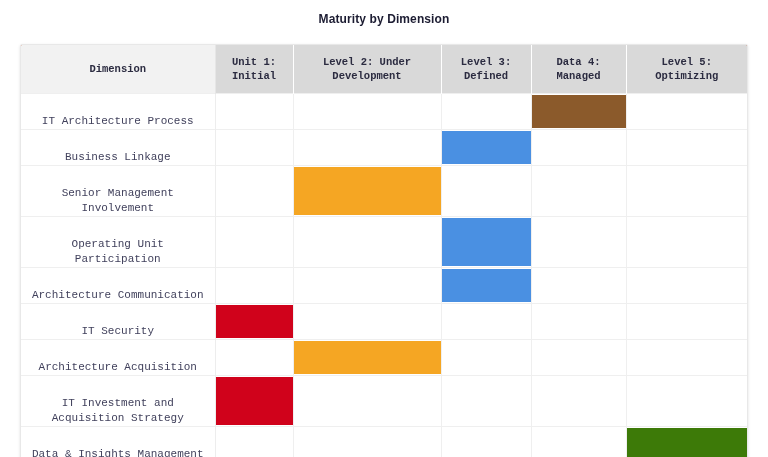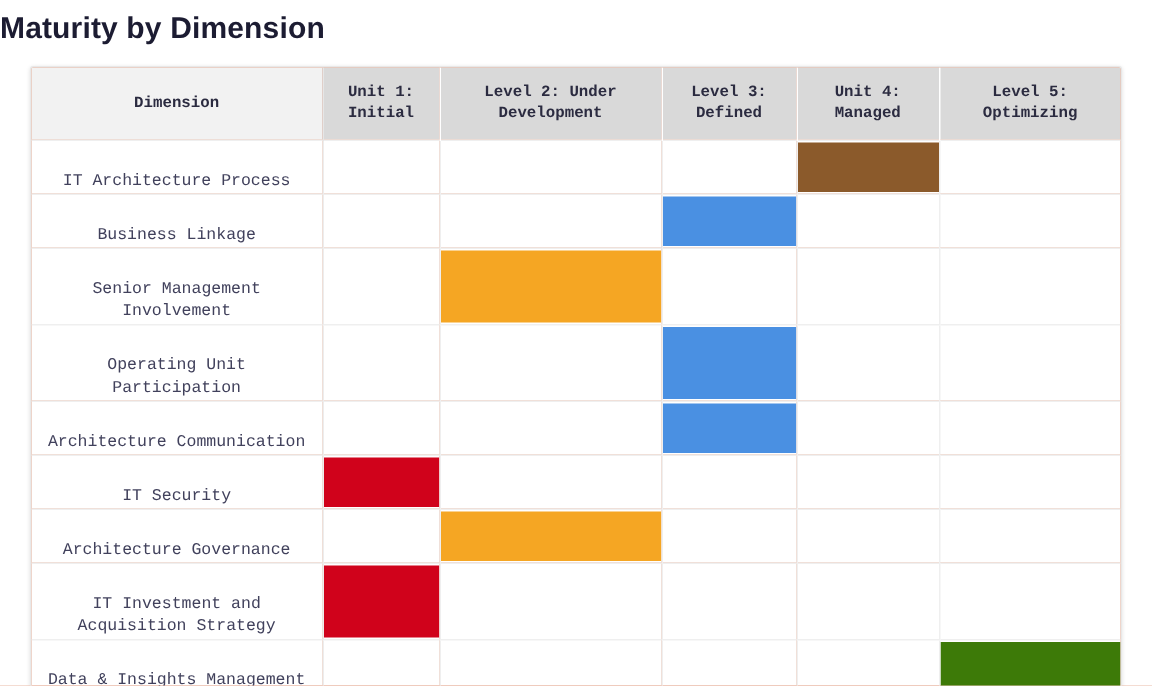--- a/index.html
+++ b/index.html
@@ -16,22 +16,22 @@
     position: relative;
     width: 768px;
     height: 457px;
     background: #ffffff;
     box-sizing: border-box;
   }
 
   
   .chart-title {
     width: 100%;
-    text-align: left;
-    font-size: 20px;
+    text-align: center;
+    font-size: 12px;
     font-weight: bold;
     color: #1c1c32;
     letter-spacing: 0.1px;
     padding-top: 8px;
     padding-bottom: 0;
     line-height: 22px;
     box-sizing: border-box;
   }
 
   
@@ -150,21 +150,21 @@
           </th>
           <th class="h-lvl">
             <span class="hdr-line">Level 2: Under</span>
             <span class="hdr-line">Development</span>
           </th>
           <th class="h-lvl">
             <span class="hdr-line">Level 3:</span>
             <span class="hdr-line">Defined</span>
           </th>
           <th class="h-lvl">
-            <span class="hdr-line">Unit 4:</span>
+            <span class="hdr-line">Data 4:</span>
             <span class="hdr-line">Managed</span>
           </th>
           <th class="h-lvl">
             <span class="hdr-line">Level 5:</span>
             <span class="hdr-line">Optimizing</span>
           </th>
         </tr>
       </thead>
       <tbody id="tbody">
           <tr>
@@ -234,21 +234,21 @@
             <td class="has-fill">
               <span class="fill" style="background: rgb(208, 2, 27);"></span>
             </td>
             <td></td>
             <td></td>
             <td></td>
             <td></td>
           </tr>
           <tr>
             <td class="dim-cell">
-              <span class="dim-label">Architecture Governance</span>
+              <span class="dim-label">Architecture Acquisition</span>
             </td>
             <td></td>
             <td class="has-fill">
               <span class="fill" style="background: rgb(245, 166, 35);"></span>
             </td>
             <td></td>
             <td></td>
             <td></td>
           </tr>
           <tr class="tall">

